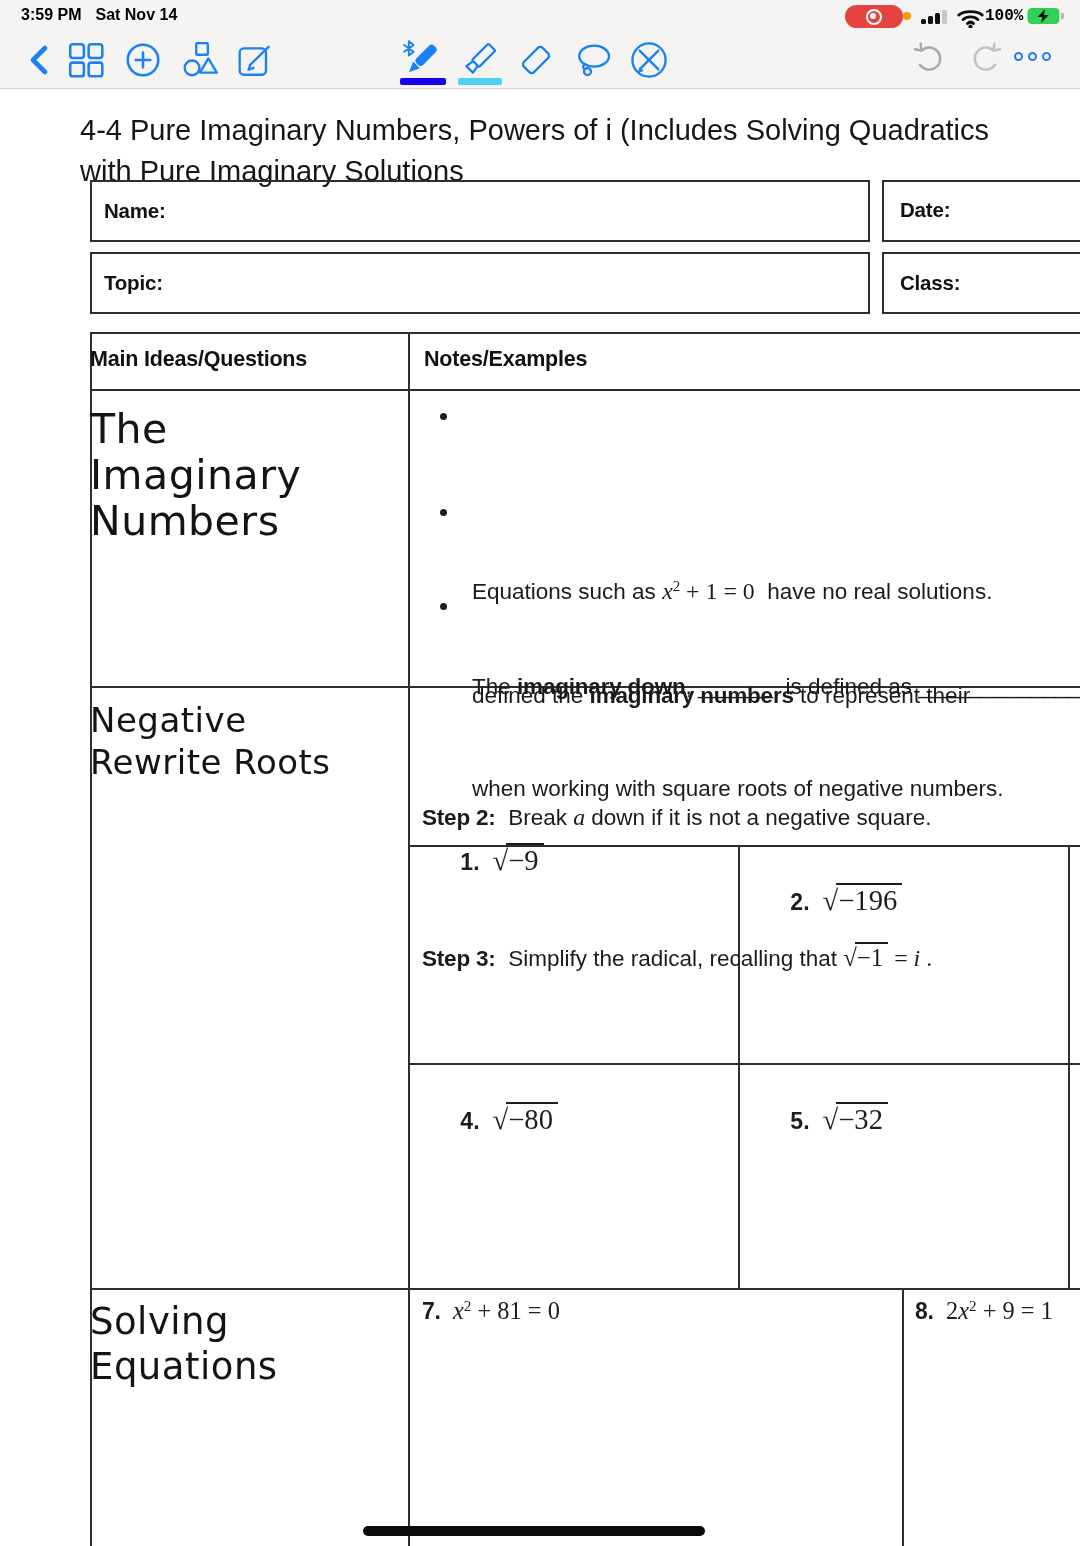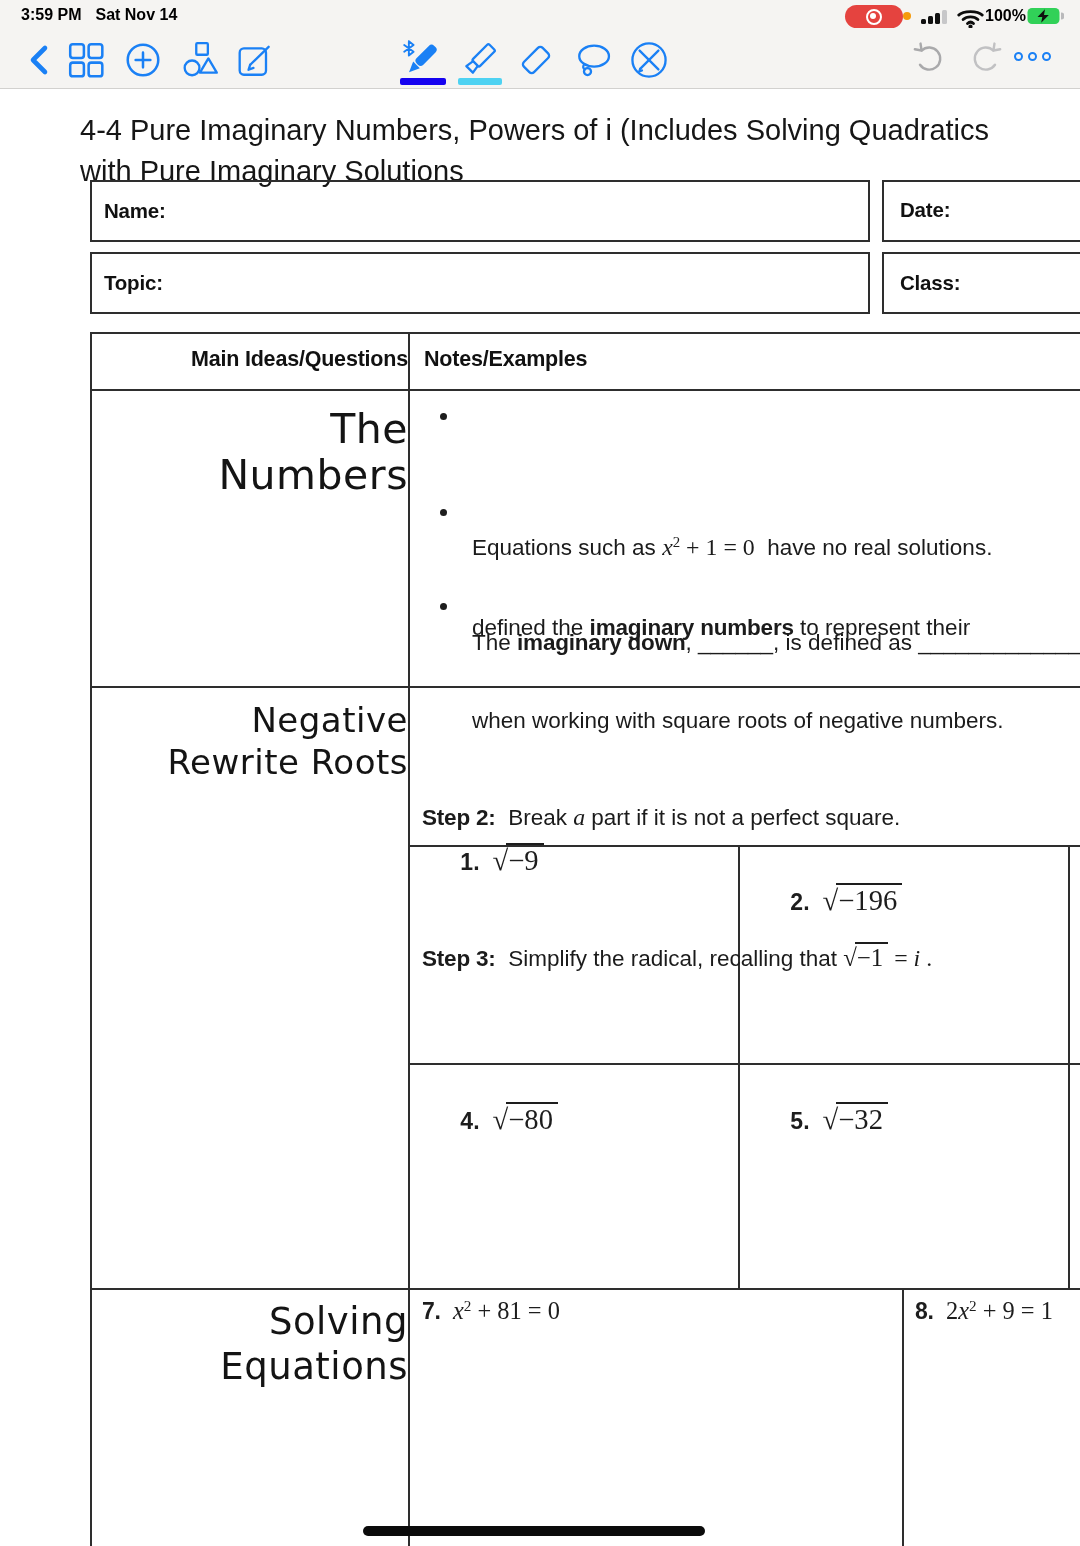--- a/index.html
+++ b/index.html
@@ -14,38 +14,38 @@
   .rec-glyph{position:absolute;left:21px;top:3.5px;width:16px;height:16px;border:2.6px solid #fff;border-radius:50%;box-sizing:border-box;}
   .rec-glyph:after{content:"";position:absolute;left:2.4px;top:2.4px;width:6px;height:6px;border-radius:50%;background:#fff;}
   .mic-dot{position:absolute;left:903px;top:12px;width:8px;height:8px;border-radius:50%;}
   .cellbars{position:absolute;left:921px;top:9px;width:32px;height:15px;}
   .cellbars i{position:absolute;bottom:0;width:4.5px;border-radius:1.5px;background:#101010;}
   .cellbars i:nth-child(1){left:0;height:5px;}
   .cellbars i:nth-child(2){left:7px;height:8px;}
   .cellbars i:nth-child(3){left:14px;height:11px;}
   .cellbars i:nth-child(4){left:21px;height:14px;background:#c7c7c9;}
   .wifi{position:absolute;left:957px;top:8px;}
-  .batt-label{position:absolute;left:985px;top:7px;font-size:16px;font-weight:600;color:#000;}
+  .batt-label{position:absolute;left:985px;top:7px;font-size:16px;font-weight:600;color:#000;font-family:Liberation Mono, monospace;}
   .battery{position:absolute;left:1027px;top:7px;}
   
   .tbtn{position:absolute;top:38px;width:44px;height:44px;display:flex;align-items:center;justify-content:center;}
   .swatch{position:absolute;height:7px;border-radius:2px;top:78px;}
   .dots3{position:absolute;left:1014px;top:52px;display:flex;gap:5px;}
   .dots3 b{width:9px;height:9px;border:2.2px solid #1a80f5;border-radius:50%;box-sizing:border-box;}
   .arrglyph{stroke-linecap:round;stroke-linejoin:round;fill:none;}
   
   .gothic{font-family:"Liberation Sans",sans-serif;color:#1b1b1b;}
   .hand{font-family:"DejaVu Sans",sans-serif;color:#141414;letter-spacing:.5px;}
   .title-l{position:absolute;left:80px;font-size:29px;white-space:pre;color:#161616;}
   .fbox{position:absolute;border:2px solid #2e2e2e;box-sizing:border-box;background:transparent;}
   .flabel{position:absolute;font-size:20.5px;font-weight:700;letter-spacing:-.2px;color:#111;}
   .ln{position:absolute;background:#2e2e2e;}
   .th{position:absolute;font-size:21.5px;font-weight:700;letter-spacing:-.2px;color:#111;white-space:pre;}
-  .center-col{position:absolute;left:90px;width:318px;text-align:right;}
-  .bullet{position:absolute;left:438px;font-size:22.5px;line-height:26px;white-space:pre;}
+  .center-col{position:absolute;left:90px;width:318px;text-align:left;}
+  .bullet{position:absolute;left:438px;font-size:22.5px;line-height:34px;white-space:pre;}
   .bullet .dot{position:absolute;left:2px;top:9px;width:7px;height:7px;border-radius:50%;background:#1d1d1d;}
   .bullet .btxt{margin-left:34px;}
   .steps{position:absolute;left:422px;top:701px;font-size:22.5px;line-height:46.5px;white-space:pre;}
   .seg-b{font-weight:700;letter-spacing:-.2px;}
   .seg-m{font-family:"Liberation Serif",serif;font-size:1.06em;}
   .seg-mi{font-family:"Liberation Serif",serif;font-style:italic;font-size:1.06em;}
   .seg-sup{font-family:"Liberation Serif",serif;font-size:.66em;position:relative;top:-.55em;}
   .rad{font-family:"Liberation Serif",serif;font-size:1.1em;white-space:nowrap;}
   .rad .rsign{display:inline-block;}
   .rad .vinc{display:inline-block;border-top:2px solid #1d1d1d;padding:0 5px 0 2px;margin-left:-2px;line-height:1.15;}
@@ -228,20 +228,21 @@
     <div class="ln" style="left:408px;top:332px;width:2px;height:1214px"></div>
     <div class="ln" style="left:738px;top:845px;width:2px;height:445px"></div>
     <div class="ln" style="left:1068px;top:845px;width:2px;height:445px"></div>
     <div class="ln" style="left:902px;top:1288px;width:2px;height:258px"></div>
 
     <div class="th center-col" style="top:347px">Main Ideas/Questions</div>
     <div class="th" style="left:424px;top:347px">Notes/Examples</div>
 
     <div class="hand center-col" style="top:406px;font-size:41px;line-height:46px">
       <div>The</div>
+      <div>Imaginary</div>
       <div>Numbers</div>
     </div>
 
     <div class="bullet gothic" style="top:404px">
       <span class="dot"></span>
       <div class="btxt">
         <div><span>Equations such as </span><span class="seg-mi">x</span><span class="seg-sup">2</span><span class="seg-m"> + 1 = 0</span><span>  have no real solutions.</span></div>
         <div><span>defined the </span><span class="seg-b">imaginary numbers</span><span> to represent their</span></div>
       </div>
     </div>
@@ -254,21 +255,21 @@
     </div>
     <div class="bullet gothic" style="top:594px">
       <span class="dot"></span>
     </div>
 
     <div class="hand center-col" style="top:699px;font-size:34px;line-height:42px">
       <div>Negative</div>
       <div>Rewrite Roots</div>
     </div>
     <div class="steps gothic">
-      <div><span class="seg-b">Step 2:</span><span>  Break </span><span class="seg-mi">a</span><span> part if it is not a perfect square.</span></div>
+      <div><span class="seg-b">Step 2:</span><span>  Break </span><span class="seg-mi">a</span><span> down if it is not a negative square.</span></div>
       <div><span class="seg-b">Step 3:</span><span>  Simplify the radical, recalling that </span><span class="rad"><span class="rsign">√</span><span class="vinc">−1</span></span><span class="seg-m"> = </span><span class="seg-mi">i</span><span class="seg-m"> .</span></div>
     </div>
 
     <div class="pcell" style="left:422px;top:816px">
       <span class="pnum">1.</span><span class="prad"><span class="rad"><span class="rsign">√</span><span class="vinc">−9</span></span></span>
     </div>
     <div class="pcell" style="left:752px;top:856px">
       <span class="pnum">2.</span><span class="prad"><span class="rad"><span class="rsign">√</span><span class="vinc">−196</span></span></span>
     </div>
     <div class="pcell" style="left:422px;top:1075px">

